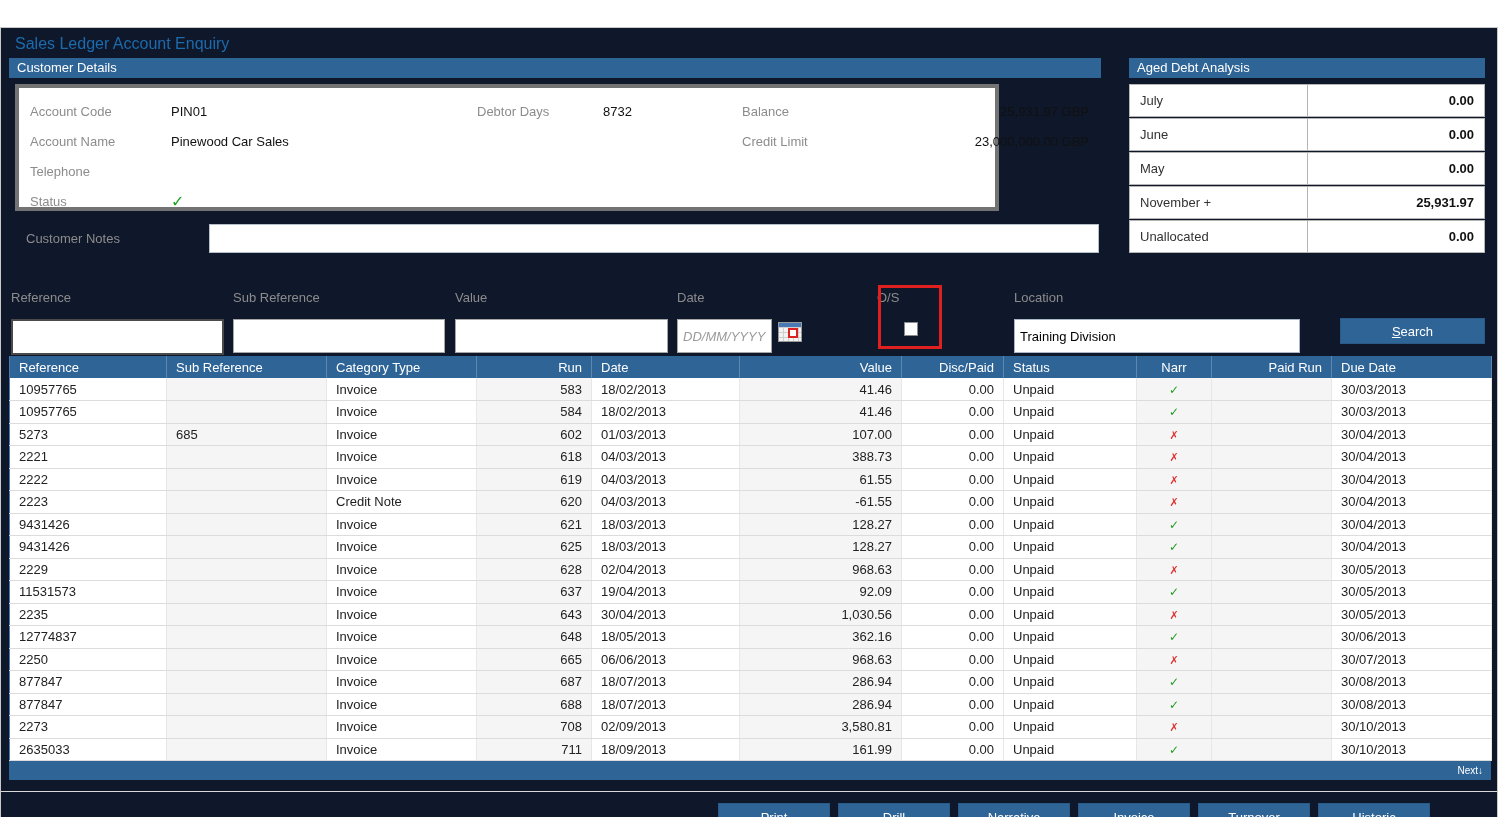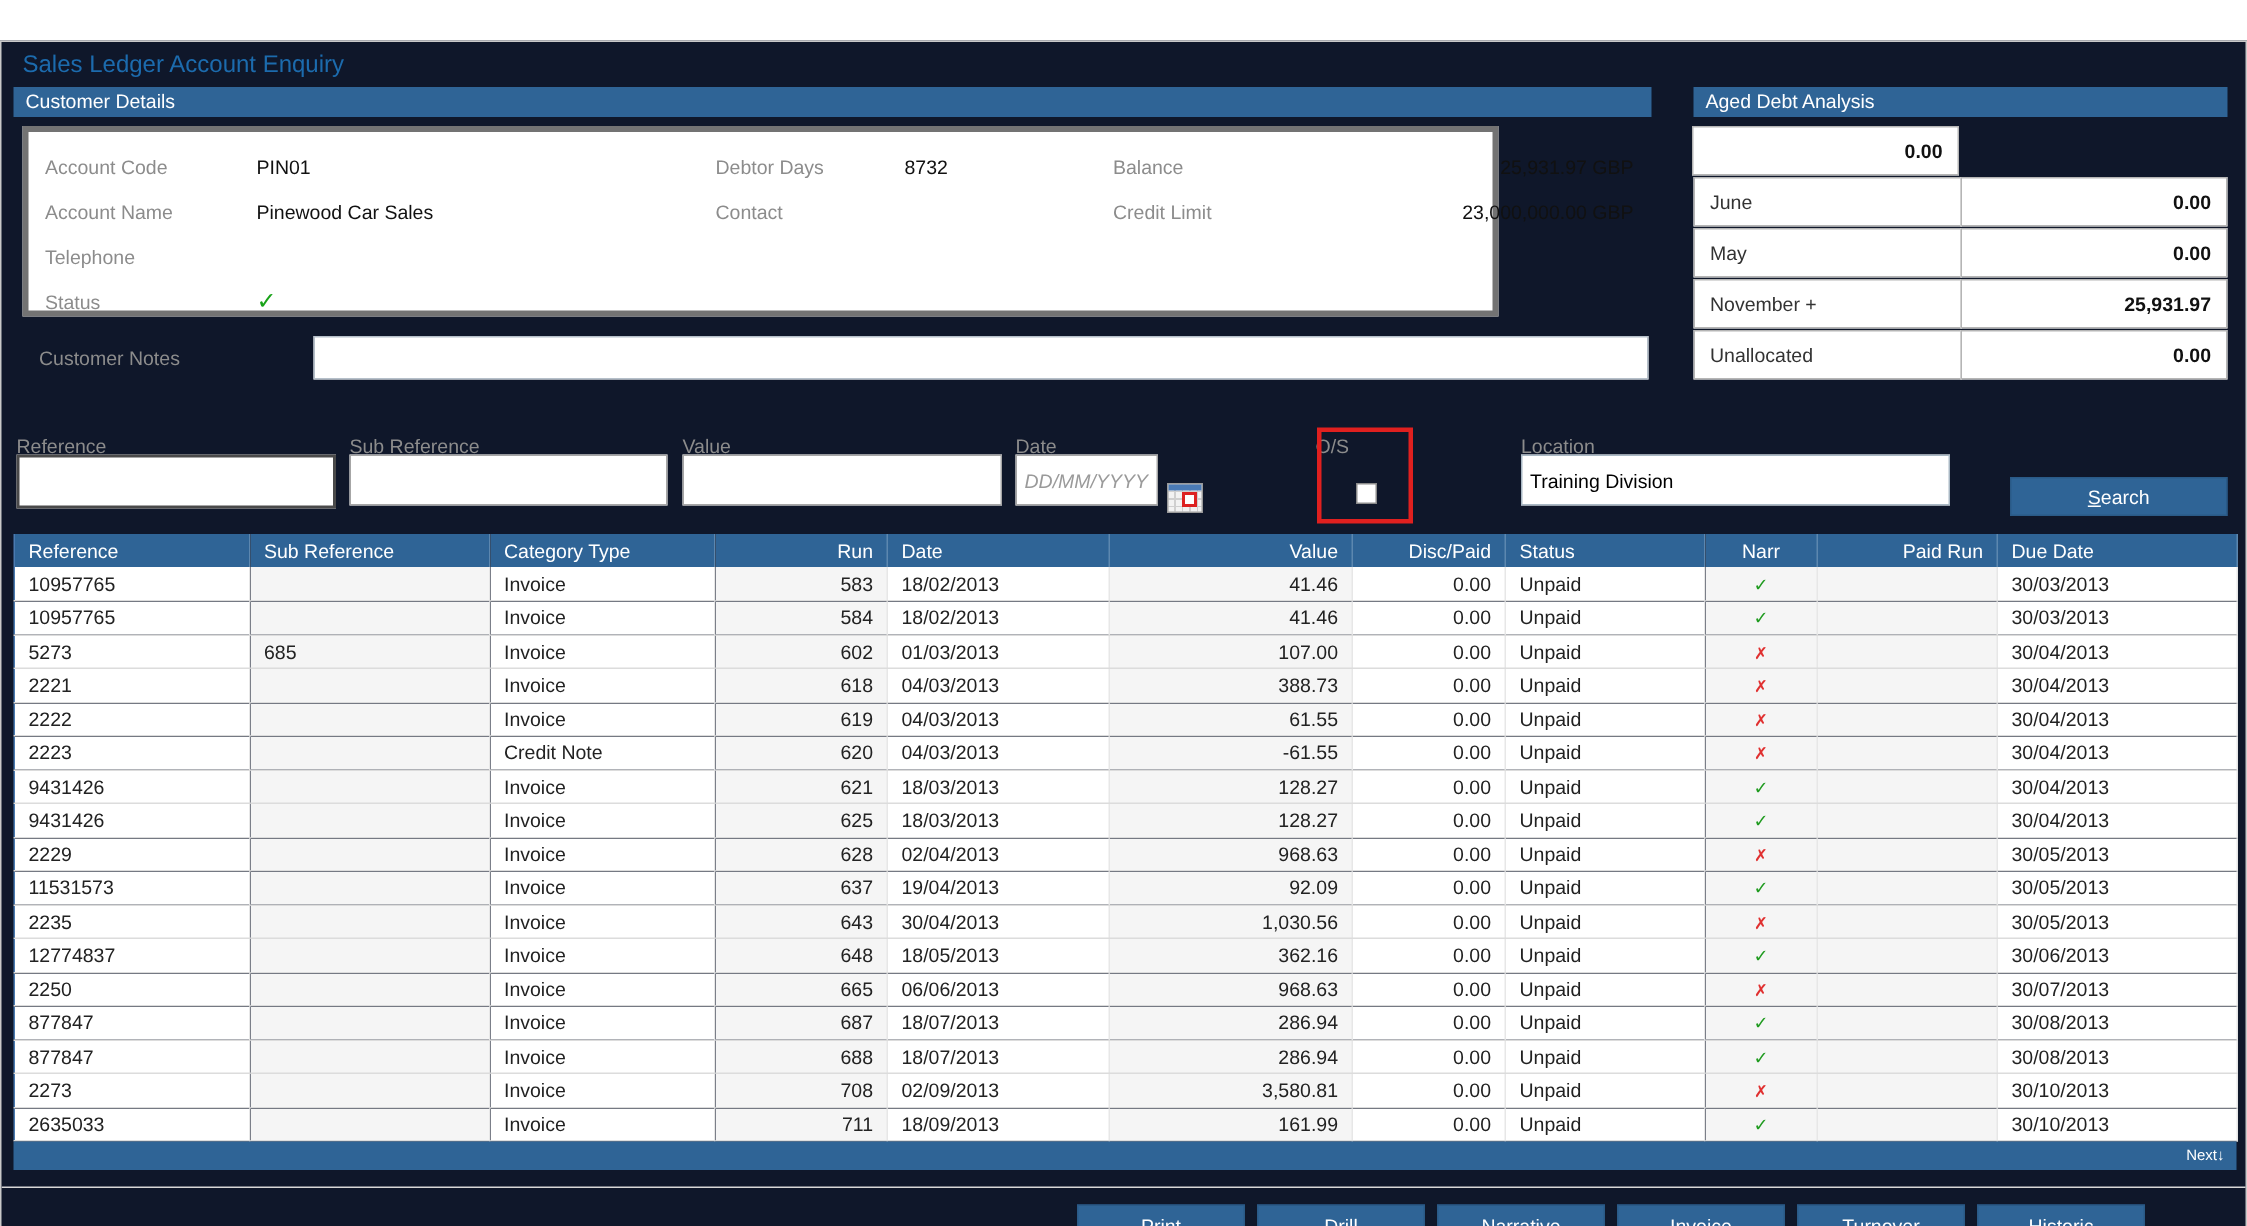--- a/index.html
+++ b/index.html
@@ -36,21 +36,21 @@
 
   
   #aged-rows { position:absolute; left:1128px; top:56px; width:356px; }
   .aged-row { display:flex; height:33px; margin-bottom:1px; }
   .aged-cell { border:1px solid #b5b5b5; background:#fff; line-height:31px; }
   .aged-label { width:179px; padding-left:10px; color:#333; }
   .aged-value { width:178px; margin-left:-1px; text-align:right; padding-right:10px; font-weight:bold; color:#111; }
 
   
   .flt-label { position:absolute; top:262px; color:#8c8c8c; }
-  .flt-input { position:absolute; top:275px; height:24px; border:1px solid #a6a6a6; background:#fff; font:13px "Liberation Sans",sans-serif; padding:16px 5px; }
+  .flt-input { position:absolute; top:291px; height:24px; border:1px solid #a6a6a6; background:#fff; font:13px "Liberation Sans",sans-serif; padding:16px 5px; }
   #flt-reference { left:10px; width:213px; border:2px solid #4a4a4a; }
   #flt-subref { left:232px; width:212px; }
   #flt-value { left:454px; width:213px; }
   #flt-date { left:676px; width:95px; font-style:italic; }
   #flt-date::placeholder { font-style:italic; color:#9a9a9a; opacity:1; }
   #cal-btn { position:absolute; left:777px; top:293px; width:26px; height:21px; border:none; background:transparent; cursor:pointer; padding:0; }
   .cal-icon { position:relative; display:block; width:24px; height:20px; background:#f2f2f2; border:1px solid #9a9a9a;
      background-image:repeating-linear-gradient(to right,transparent 0 4px,#cfcfcf 4px 5px),repeating-linear-gradient(to bottom,transparent 0 4px,#cfcfcf 4px 5px); }
   .cal-icon::before { content:""; position:absolute; left:0; top:0; width:100%; height:4px; background:#4a7ab5; }
   .cal-icon::after { content:""; position:absolute; right:3px; top:5px; width:6px; height:6px; background:#fff; border:2px solid #d22; }
@@ -109,42 +109,39 @@
       <div class="fld-row">
           <span class="fld-label">Status</span>
           <span class="status-check">✓</span>
         </div>
     </div>
     <div class="fld-col" id="fld-col-2">
       <div class="fld-row">
           <span class="fld-label">Debtor Days</span>
           <span class="fld-value">8732</span>
         </div>
-      <div class="fld-row">
-          <span class="fld-label">Contact</span>
-          <span class="fld-value"></span>
-        </div>
     </div>
     <div class="fld-col" id="fld-col-3">
       <div class="fld-row">
           <span class="fld-label">Balance</span>
           <span class="fld-value">25,931.97 GBP</span>
         </div>
       <div class="fld-row">
           <span class="fld-label">Credit Limit</span>
           <span class="fld-value">23,000,000.00 GBP</span>
         </div>
     </div>
   </div>
 
   <div id="notes-label">Customer Notes</div>
   <input id="notes-input" type="text" value="" style="">
 
   <div id="aged-rows">
     <div class="aged-row">
+        <span class="aged-cell aged-label">July</span>
         <span class="aged-cell aged-value">0.00</span>
       </div>
     <div class="aged-row">
         <span class="aged-cell aged-label">June</span>
         <span class="aged-cell aged-value">0.00</span>
       </div>
     <div class="aged-row">
         <span class="aged-cell aged-label">May</span>
         <span class="aged-cell aged-value">0.00</span>
       </div>

